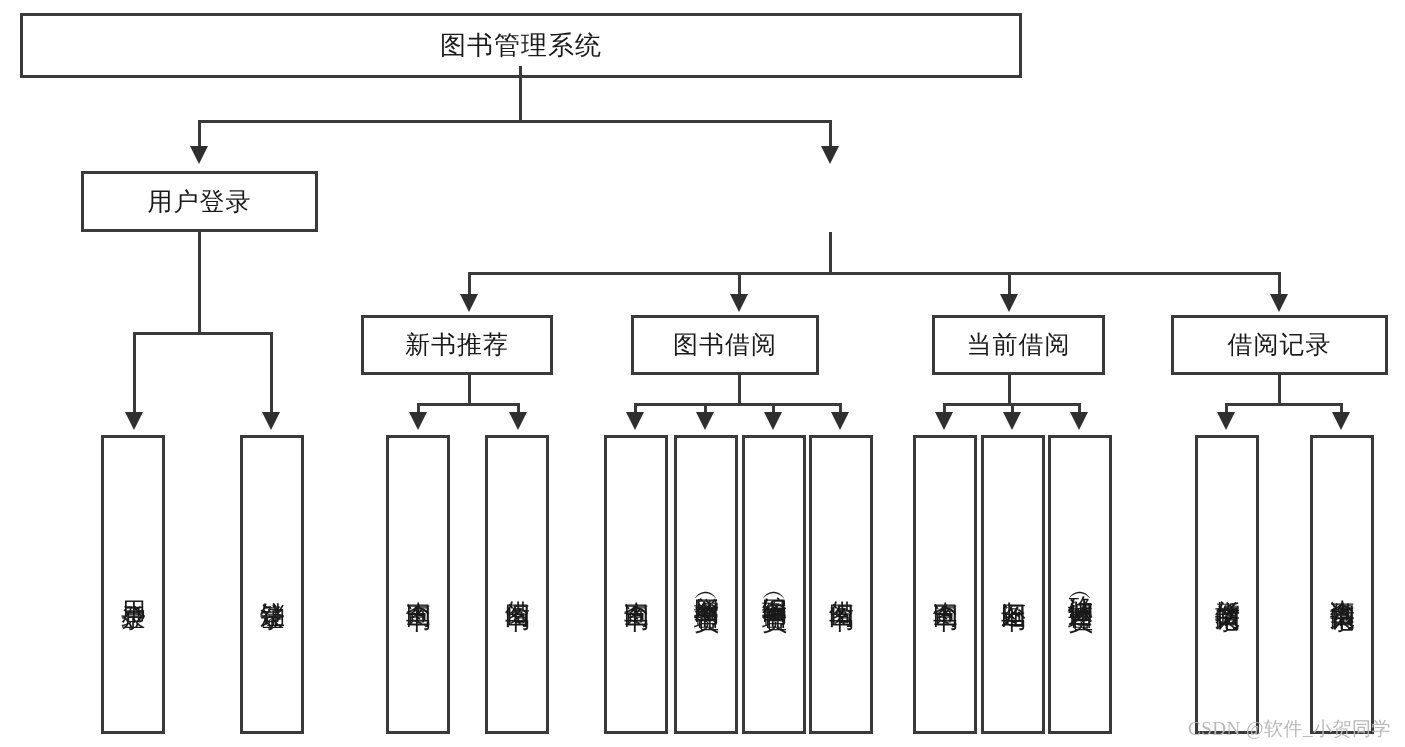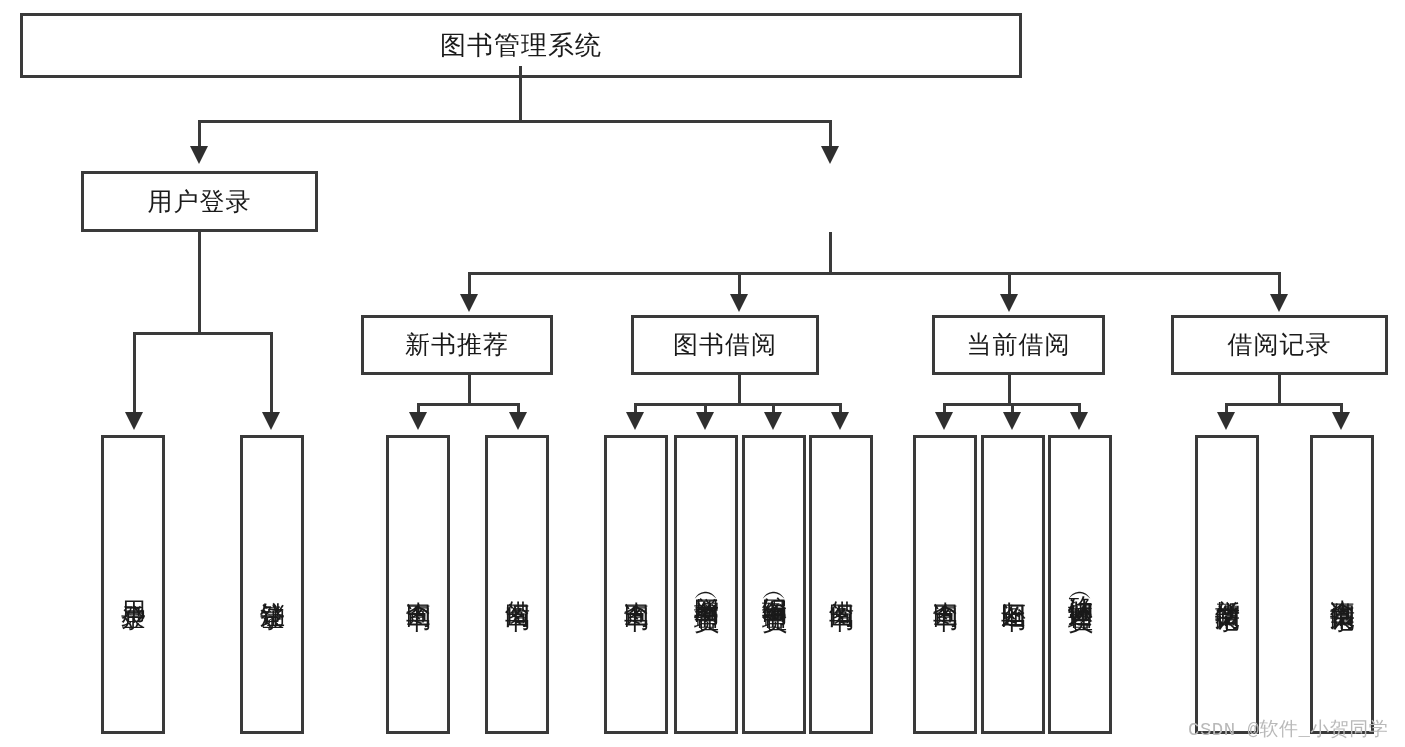--- a/index.html
+++ b/index.html
@@ -30,21 +30,21 @@
         writing-mode:vertical-rl;
         text-orientation:upright;
         font-size:25px;line-height:1.12;letter-spacing:2px;
         padding:6px 0;
   }
   .node.root{font-size:26px;}
 
   
   #watermark{position:absolute;color:#b9b9b9;font-size:19px;
              letter-spacing:.5px;white-space:nowrap;
-             font-family:Liberation Mono, monospace;}
+             font-family:Liberation Serif, serif;}
 </style>
 </head>
 <body>
 
 <div id="canvas">
 
   <div class="node root h-node" style="left:20px;top:13px;width:1002px;height:65px;">
     <span>图书管理系统</span>
   </div>
 

